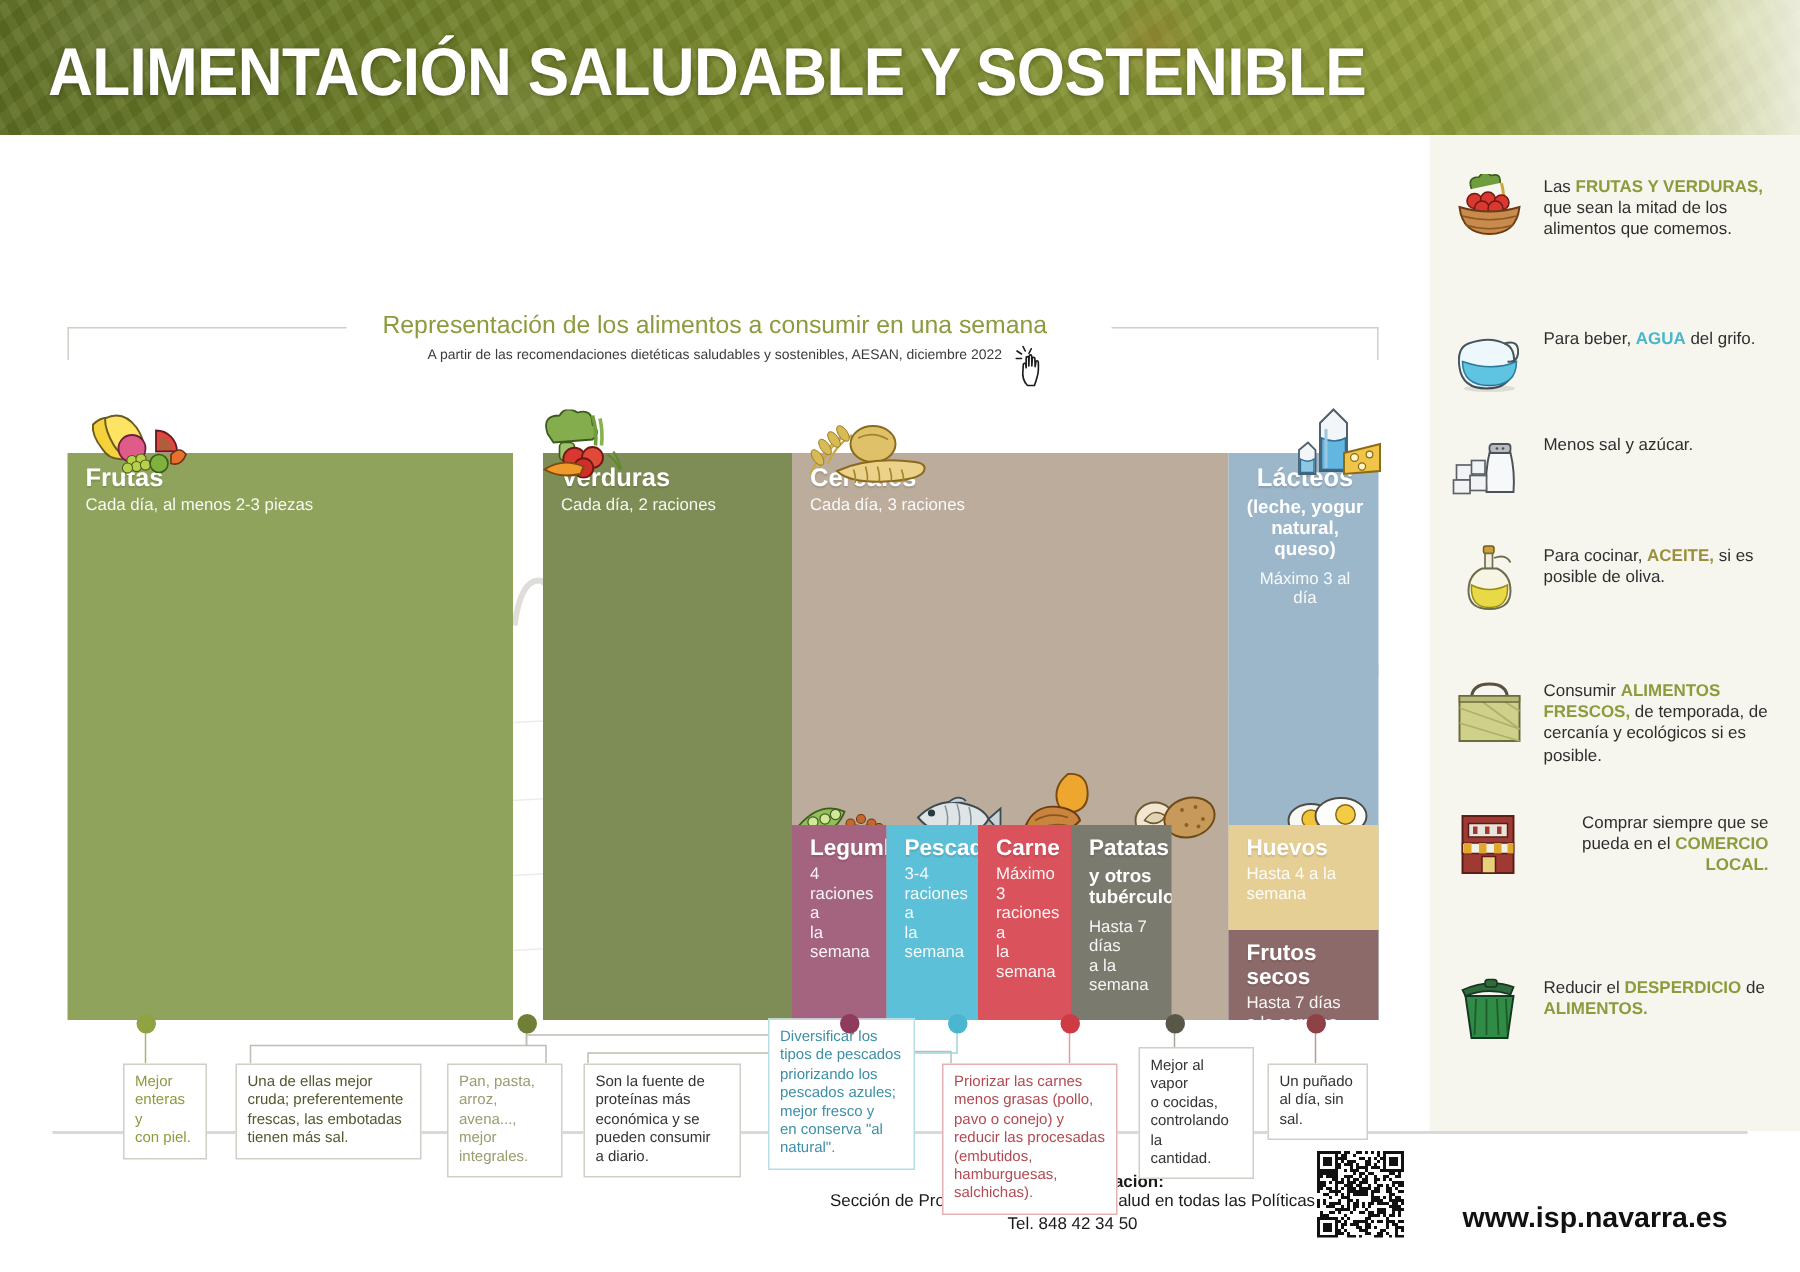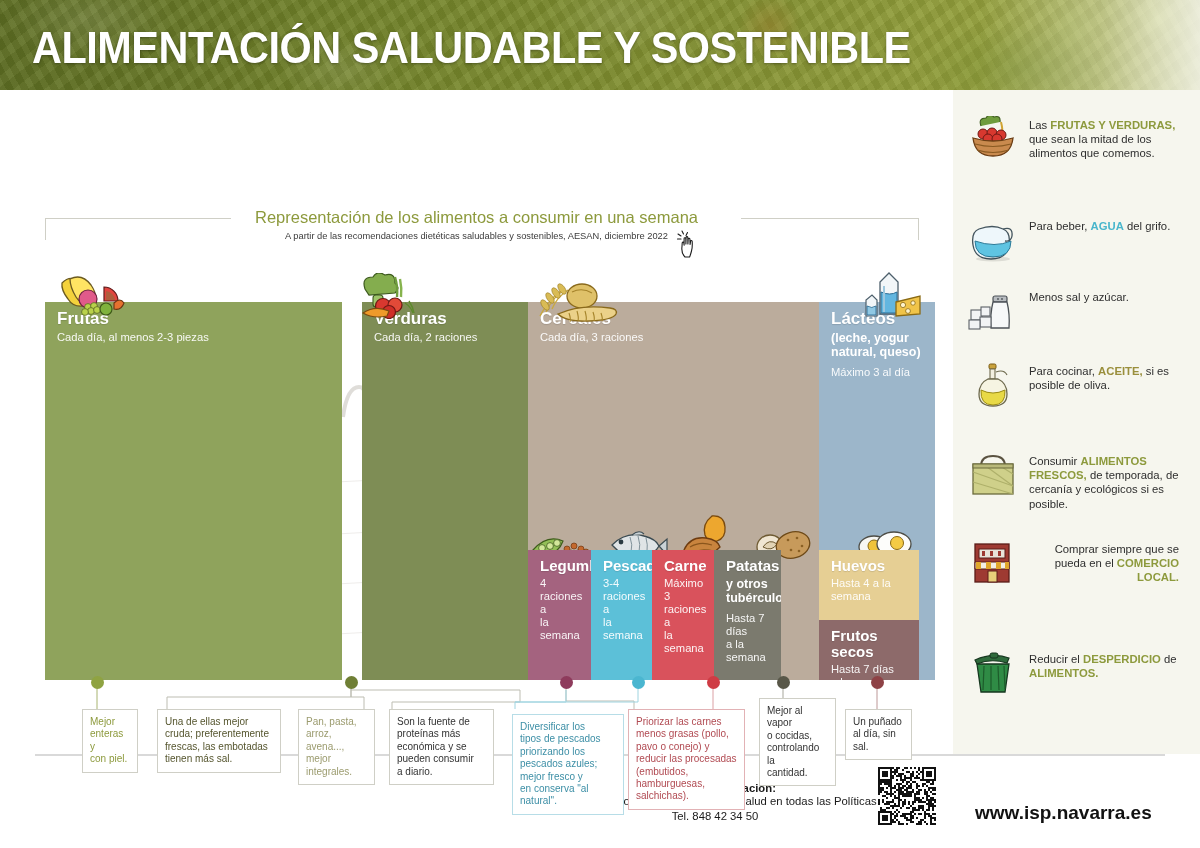--- a/index.html
+++ b/index.html
@@ -213,21 +213,21 @@
             <h3>Verduras</h3>
             <div class="sub" style="white-space: pre-line;">Cada día, 2 raciones</div>
           </div>
         </div>
         <div class="block" style="left: 528px; top: 212px; width: 291px; height: 378px; background: rgb(187, 172, 156); z-index: 2;">
           <div class="block-inner">
             <h3>Cereales</h3>
             <div class="sub" style="white-space: pre-line;">Cada día, 3 raciones</div>
           </div>
         </div>
-        <div class="block" style="left: 819px; top: 212px; width: 116px; height: 378px; background: rgb(156, 182, 202); z-index: 2;">
+        <div class="block" style="left: 819px; top: 212px; width: 100px; height: 378px; background: rgb(156, 182, 202); z-index: 2; text-align: center;">
           <div class="block-inner">
             <h3>Lácteos</h3>
             <div class="paren" style="white-space: pre-line;">(leche, yogur
 natural, queso)</div>
             <div class="qty" style="white-space: pre-line;">Máximo 3 al día</div>
           </div>
         </div>
         <div class="block" style="left: 528px; top: 460px; width: 63px; height: 130px; background: rgb(164, 99, 127); z-index: 6;">
           <div class="block-inner">
             <h3 class="small">Legumbres</h3>
@@ -445,21 +445,21 @@
 tienen más sal.</div>
         <div class="callout" style="left: 298px; top: 619px; width: 77px; color: rgb(155, 155, 110); white-space: pre-line;">Pan, pasta,
 arroz, avena...,
 mejor
 integrales.</div>
         <div class="callout" style="left: 389px; top: 619px; width: 105px; color: rgb(51, 51, 51); white-space: pre-line;">Son la fuente de
 proteínas más
 económica y se
 pueden consumir
 a diario.</div>
-        <div class="callout" style="left: 512px; top: 624px; width: 112px; color: rgb(61, 143, 166); white-space: pre-line; border-color: rgb(183, 221, 231);">Diversificar los
+        <div class="callout" style="left: 512px; top: 589px; width: 98px; color: rgb(61, 143, 166); white-space: pre-line; border-color: rgb(183, 221, 231);">Diversificar los
 tipos de pescados
 priorizando los
 pescados azules;
 mejor fresco y
 en conserva "al
 natural".</div>
         <div class="callout" style="left: 628px; top: 619px; width: 117px; color: rgb(177, 74, 82); white-space: pre-line; border-color: rgb(226, 178, 181);">Priorizar las carnes
 menos grasas (pollo,
 pavo o conejo) y
 reducir las procesadas

